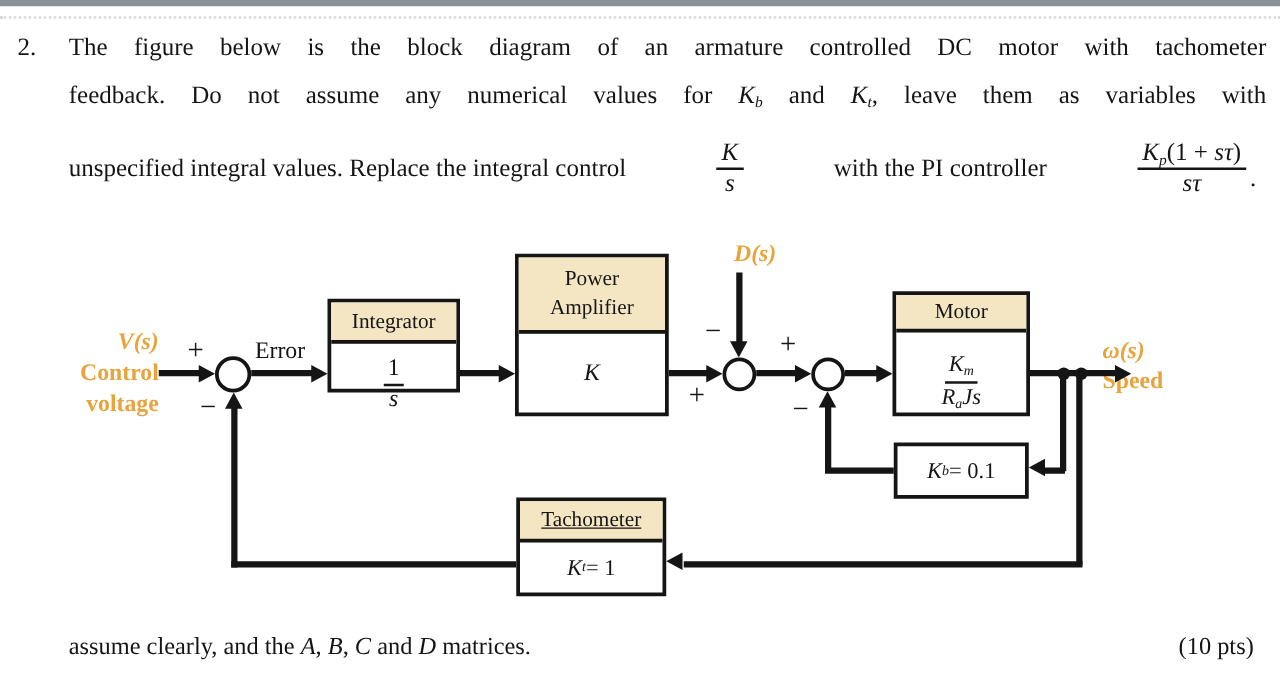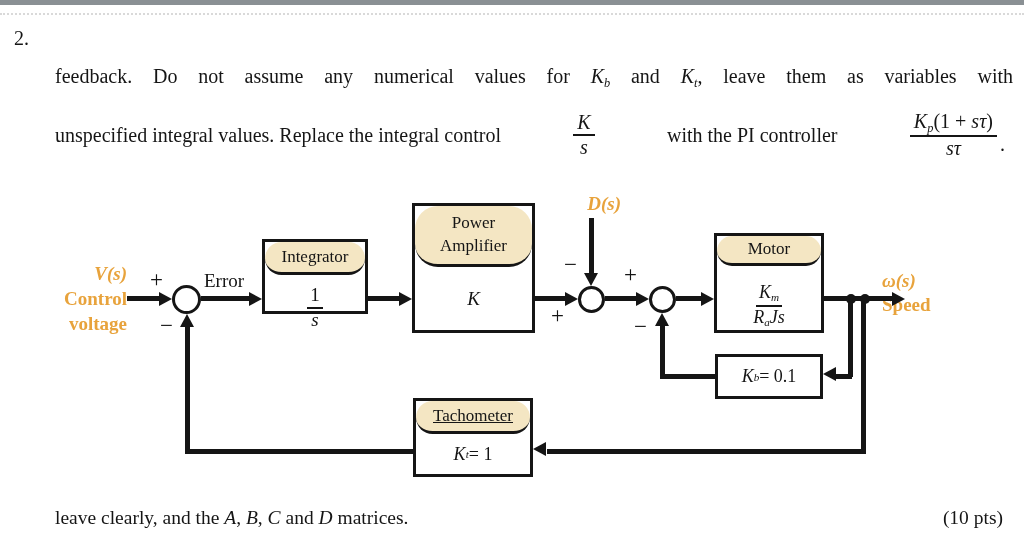--- a/index.html
+++ b/index.html
@@ -29,21 +29,21 @@
   .vline{position:absolute; width:5px; background:var(--ink,#151515);}
   .arr{position:absolute; width:0; height:0;}
   .arr-r{border-top:7px solid transparent; border-bottom:7px solid transparent; border-left:13px solid var(--ink,#151515);}
   .arr-l{border-top:7px solid transparent; border-bottom:7px solid transparent; border-right:13px solid var(--ink,#151515);}
   .arr-u{border-left:7px solid transparent; border-right:7px solid transparent; border-bottom:13px solid var(--ink,#151515);}
   .arr-d{border-left:7px solid transparent; border-right:7px solid transparent; border-top:13px solid var(--ink,#151515);}
   .dot{position:absolute; width:10px; height:10px; border-radius:50%; background:var(--ink,#151515);}
   .sum{position:absolute; box-sizing:border-box; border:3px solid var(--ink,#151515); border-radius:50%; background:#fff;}
   .block{position:absolute; box-sizing:border-box; border:3px solid var(--ink,#151515); background:#fff;}
   .block .hd{box-sizing:border-box; background:var(--hdr,#F4E6C3); border-bottom:3px solid var(--ink,#151515);
-    text-align:center; font-size:17px; display:flex; flex-direction:column; justify-content:center; line-height:1.35;border-radius:23px;}
+    text-align:center; font-size:17px; display:flex; flex-direction:column; justify-content:center; line-height:1.35;}
   .block .bd{display:flex; align-items:center; justify-content:center; font-size:18px;}
   .bfrac{display:inline-flex; flex-direction:column; align-items:center; line-height:1.2;}
   .bfrac .num{border-bottom:2px solid #151515; padding:0 3px;}
   .sign{position:absolute; font-size:23px; line-height:1; color:#151515;}
   .lbl{position:absolute; font-size:19px;}
   .orange{color:var(--accent,#E8A33C); font-weight:600;}
   .center{text-align:right;}
 
   
   .fline{position:absolute; left:55px; width:958px; font-size:19.5px;}
@@ -53,20 +53,21 @@
 </style>
 </head>
 <body>
 
 <div class="page">
 
   <div class="topbar"></div>
   <div class="dashline"></div>
 
   <div class="pnum">2.</div>
+  <div class="pline l1">The figure below is the block diagram of an armature controlled DC motor with tachometer</div>
   <div class="pline l2"><span>feedback. Do not assume any numerical values for </span><span class="i">K</span><span class="sub">b</span><span> and </span><span class="i">K</span><span class="sub">t</span><span>, leave them as variables with</span></div>
   <div class="pline3">
     <span>unspecified integral values. Replace the integral control</span>
     <span class="frac">
       <span class="num"><span class="i">K</span></span>
       <span class="den"><span class="i">s</span></span>
     </span>
     <span>with the PI controller</span>
     <span class="fracgroup">
       <span class="frac">
@@ -186,17 +187,17 @@
 
   <div class="vline" style="left:861px; top:299px; height:153px;"></div>
   <div class="hline" style="left:547px; top:449px; width:319px;"></div>
   <div class="arr arr-l" style="left:533px; top:442px;"></div>
 
   <div class="hline" style="left:185px; top:449px; width:228px;"></div>
   <div class="vline" style="left:185px; top:325px; height:129px;"></div>
   <div class="arr arr-u" style="left:180px; top:314px;"></div>
 
   <div class="fline f2">
-    <span><span>leave clearly, and the </span><span class="i">A</span><span>, </span><span class="i">B</span><span>, </span><span class="i">C</span><span> and </span><span class="i">D</span><span> matrices.</span></span>
+    <span><span>assume clearly, and the </span><span class="i">A</span><span>, </span><span class="i">B</span><span>, </span><span class="i">C</span><span> and </span><span class="i">D</span><span> matrices.</span></span>
     <span class="pts">(10 pts)</span>
   </div>
 
 </div>
 
 </body></html>

